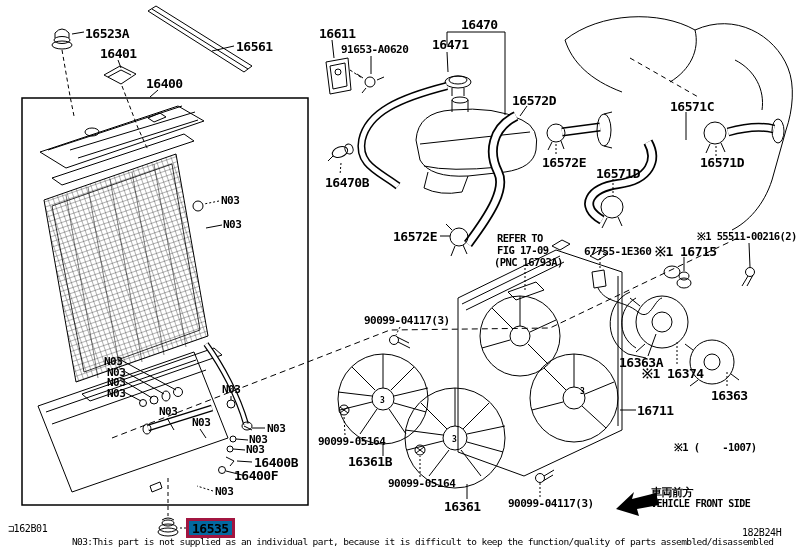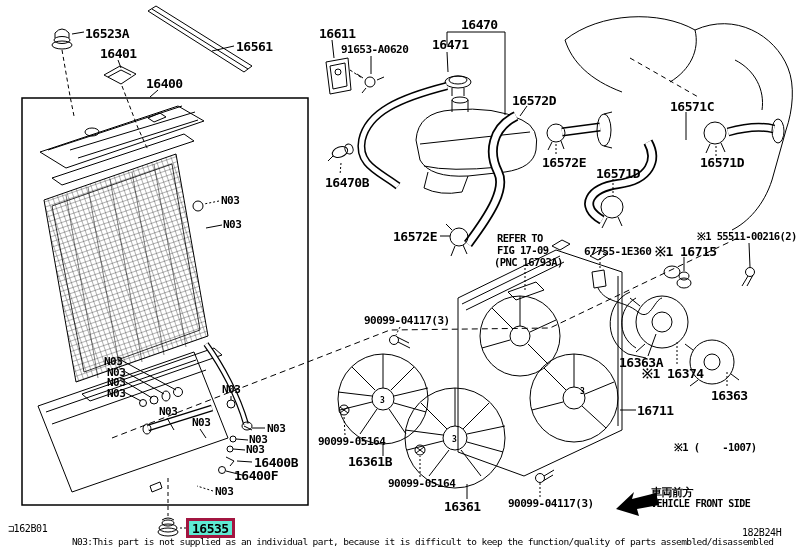--- a/index.html
+++ b/index.html
@@ -6,21 +6,21 @@
   body{width:796px;height:549px;position:relative;background:#ffffff;overflow:hidden;
        font-family:"DejaVu Sans Mono","Liberation Mono",monospace;color:#000;}
   #art{position:absolute;left:0;top:0;}
   .lbl{position:absolute;font-size:13px;font-weight:bold;letter-spacing:-0.5px;
        line-height:1;white-space:pre;color:#000;}
   .sm{font-size:11px;}
   .xs{font-size:10.5px;letter-spacing:-0.6px;}
   .note{font-size:9.5px;font-weight:normal;letter-spacing:-0.6px;}
   .code{font-size:10px;font-weight:normal;letter-spacing:-0.4px;}
   .hlbox{position:absolute;border:3px solid #A21540;padding:1px 3px 0 3px;
-         font-size:13px;font-weight:bold;letter-spacing:-0.5px;line-height:1;background:#5eead4;}
+         font-size:13px;font-weight:bold;letter-spacing:-0.5px;line-height:1;background:#0369a1;}
 </style>
 </head>
 <body>
 
 <svg id="art" width="796" height="549" viewBox="0 0 796 549">
   <defs>
     <pattern id="coreHatch" width="5" height="5" patternUnits="userSpaceOnUse" patternTransform="rotate(-19)">
       <path d="M0,0 L0,5 M0,0 L5,0" stroke="#000" stroke-width="0.6" fill="none"></path>
     </pattern>
   </defs>

